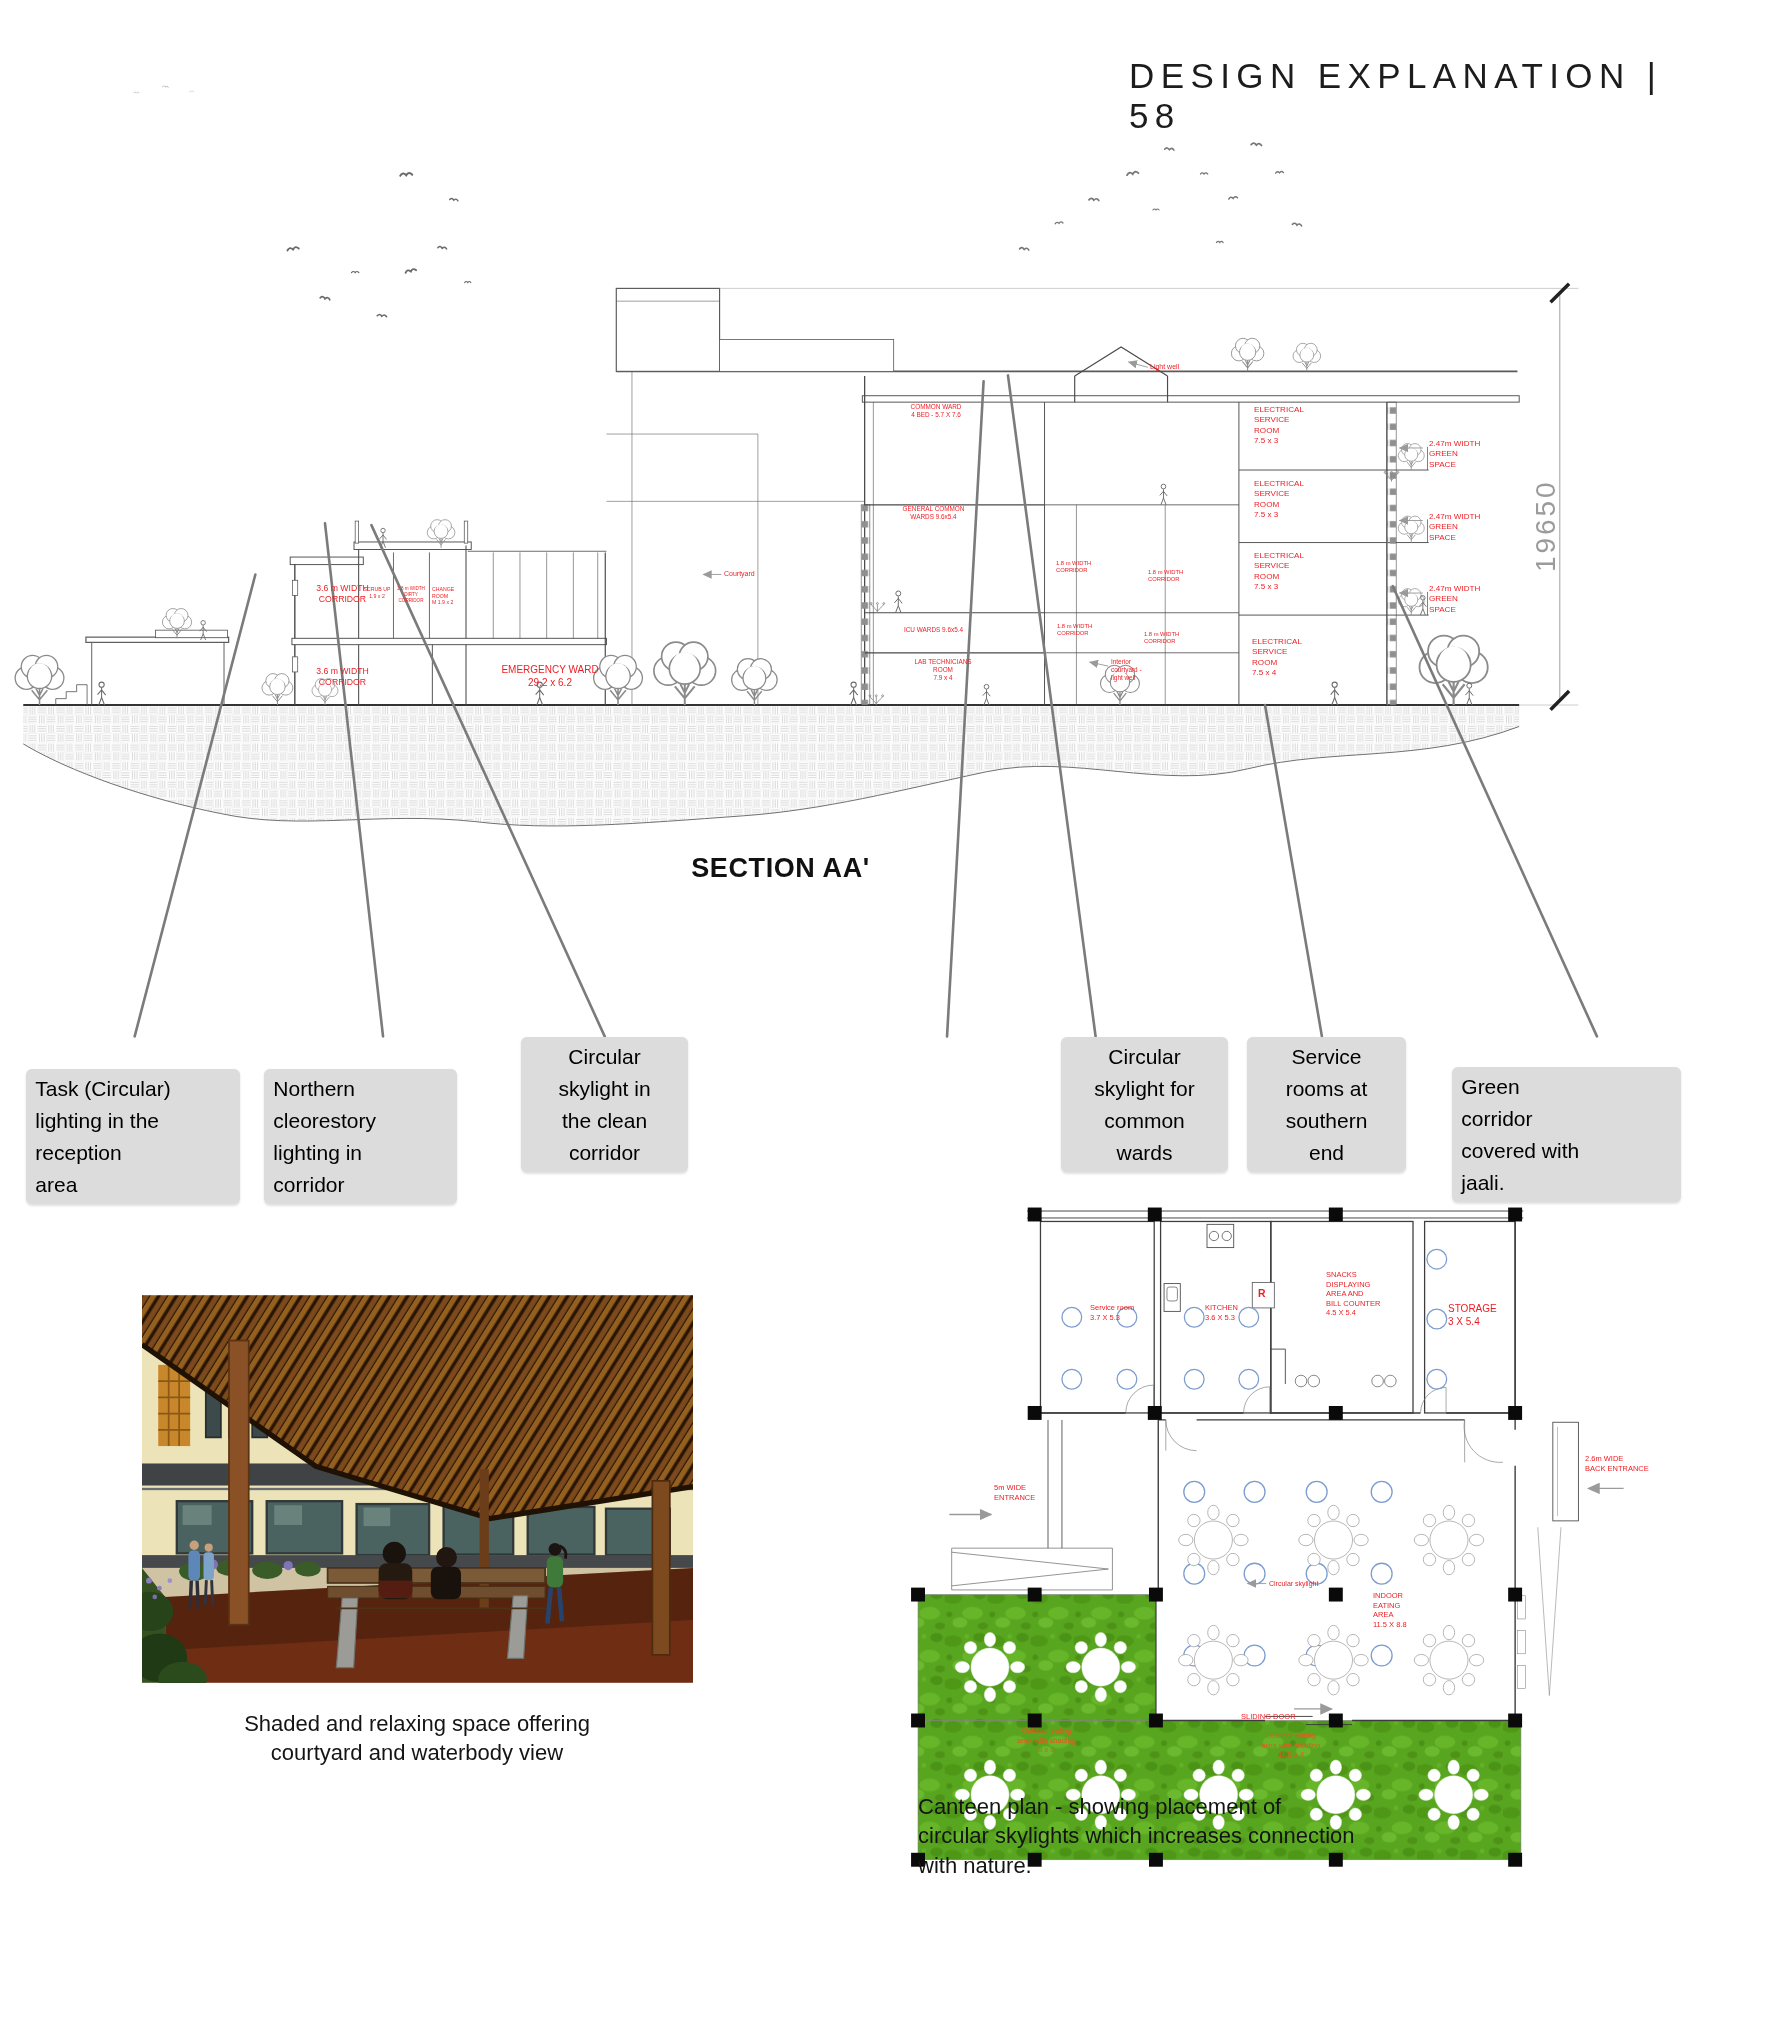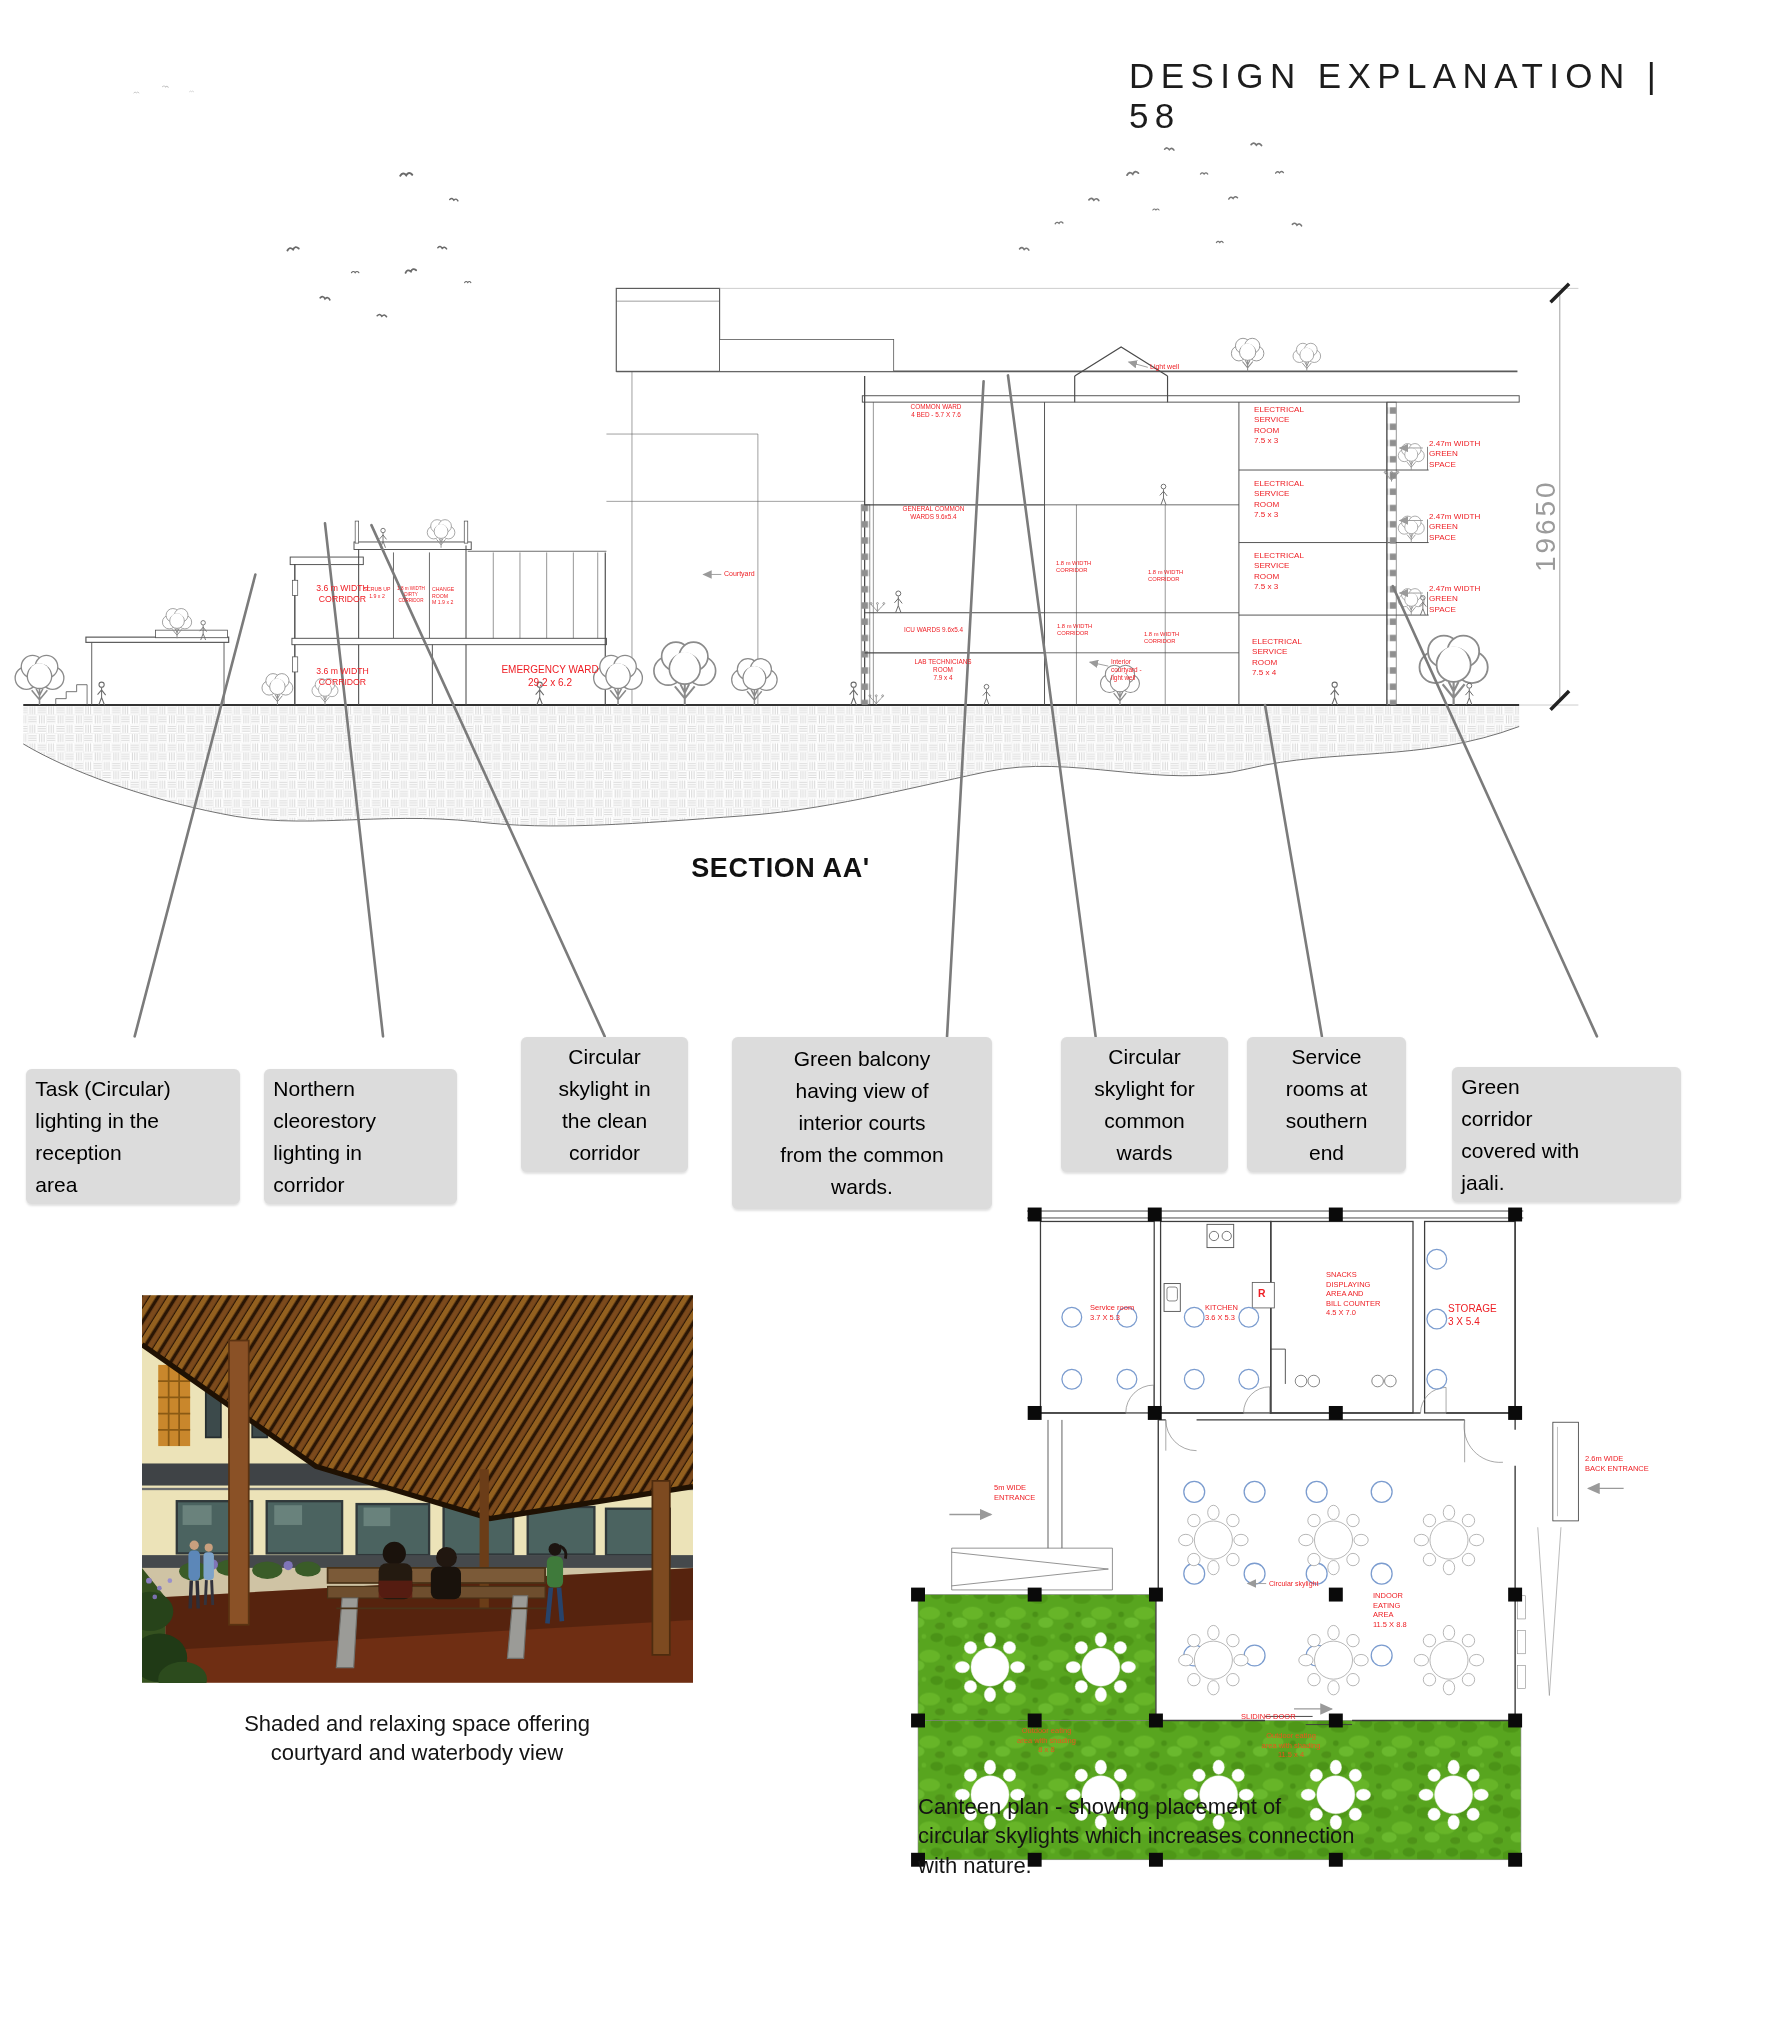--- a/index.html
+++ b/index.html
@@ -455,25 +455,20 @@
 reception
 area</div>
   <div class="co left" style="left:264px; top:1037px;width:193px;height:135px;">Northern
 cleorestory
 lighting in
 corridor</div>
   <div class="co center" style="left:521px; top:1037px;width:167px;height:135px;">Circular
 skylight in
 the clean
 corridor</div>
-  <div class="co center" style="left:732px;top:1037px;width:260px;height:172px;">Green balcony
-having view of
-interior courts
-from the common
-wards.</div>
   <div class="co center" style="left:1061px;top:1037px;width:167px;height:135px;">Circular
 skylight for
 common
 wards</div>
   <div class="co center" style="left:1247px;top:1037px;width:159px;height:135px;">Service
 rooms at
 southern
 end</div>
   <div class="co left" style="left:1452px;top:1035px;width:229px;height:135px;">Green
 corridor
@@ -582,21 +577,21 @@
 courtyard and waterbody view</div>
 
   <div class="rl" style="left:1090px;top:1303px;font-size:7.5px;">Service room
 3.7 X 5.3</div>
   <div class="rl" style="left:1205px;top:1303px;font-size:7.5px;">KITCHEN
 3.6 X 5.3</div>
   <div class="rl" style="left:1326px;top:1270px;font-size:7.5px;">SNACKS
 DISPLAYING
 AREA AND
 BILL COUNTER
-4.5 X 7.0</div>
+4.5 X 5.4</div>
   <div class="rl" style="left:1448px;top:1303px;font-size:10px;">STORAGE
 3 X 5.4</div>
   <div class="rl" style="left:1258px;top:1287px;font-size:10.4px;font-weight:bold;">R</div>
   <div class="rl" style="left:994px;top:1483px;font-size:7.5px;">5m WIDE
 ENTRANCE</div>
   <div class="rl" style="left:1585px;top:1454px;font-size:7.5px;">2.6m WIDE
 BACK ENTRANCE</div>
   <div class="rl" style="left:1269px;top:1580px;font-size:7px;">Circular skylight</div>
   <div class="rl" style="left:1373px;top:1591px;font-size:7.5px;">INDOOR
 EATING

